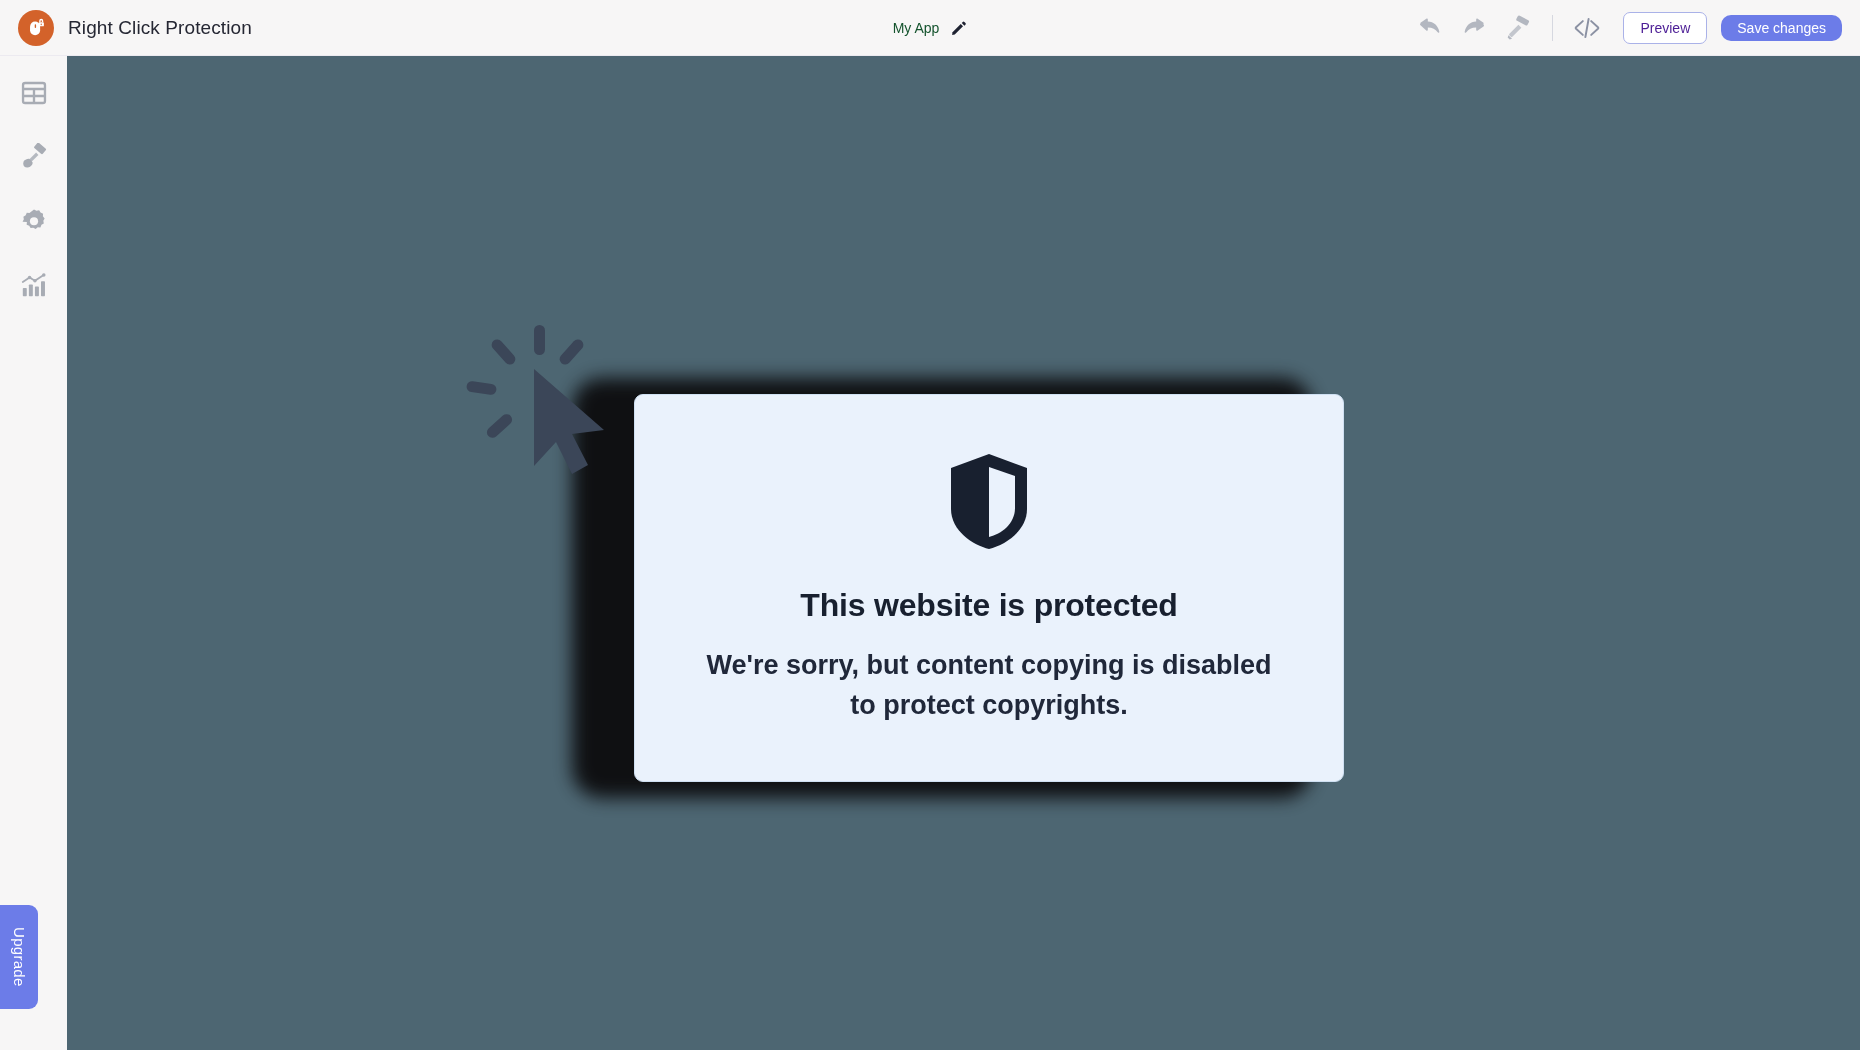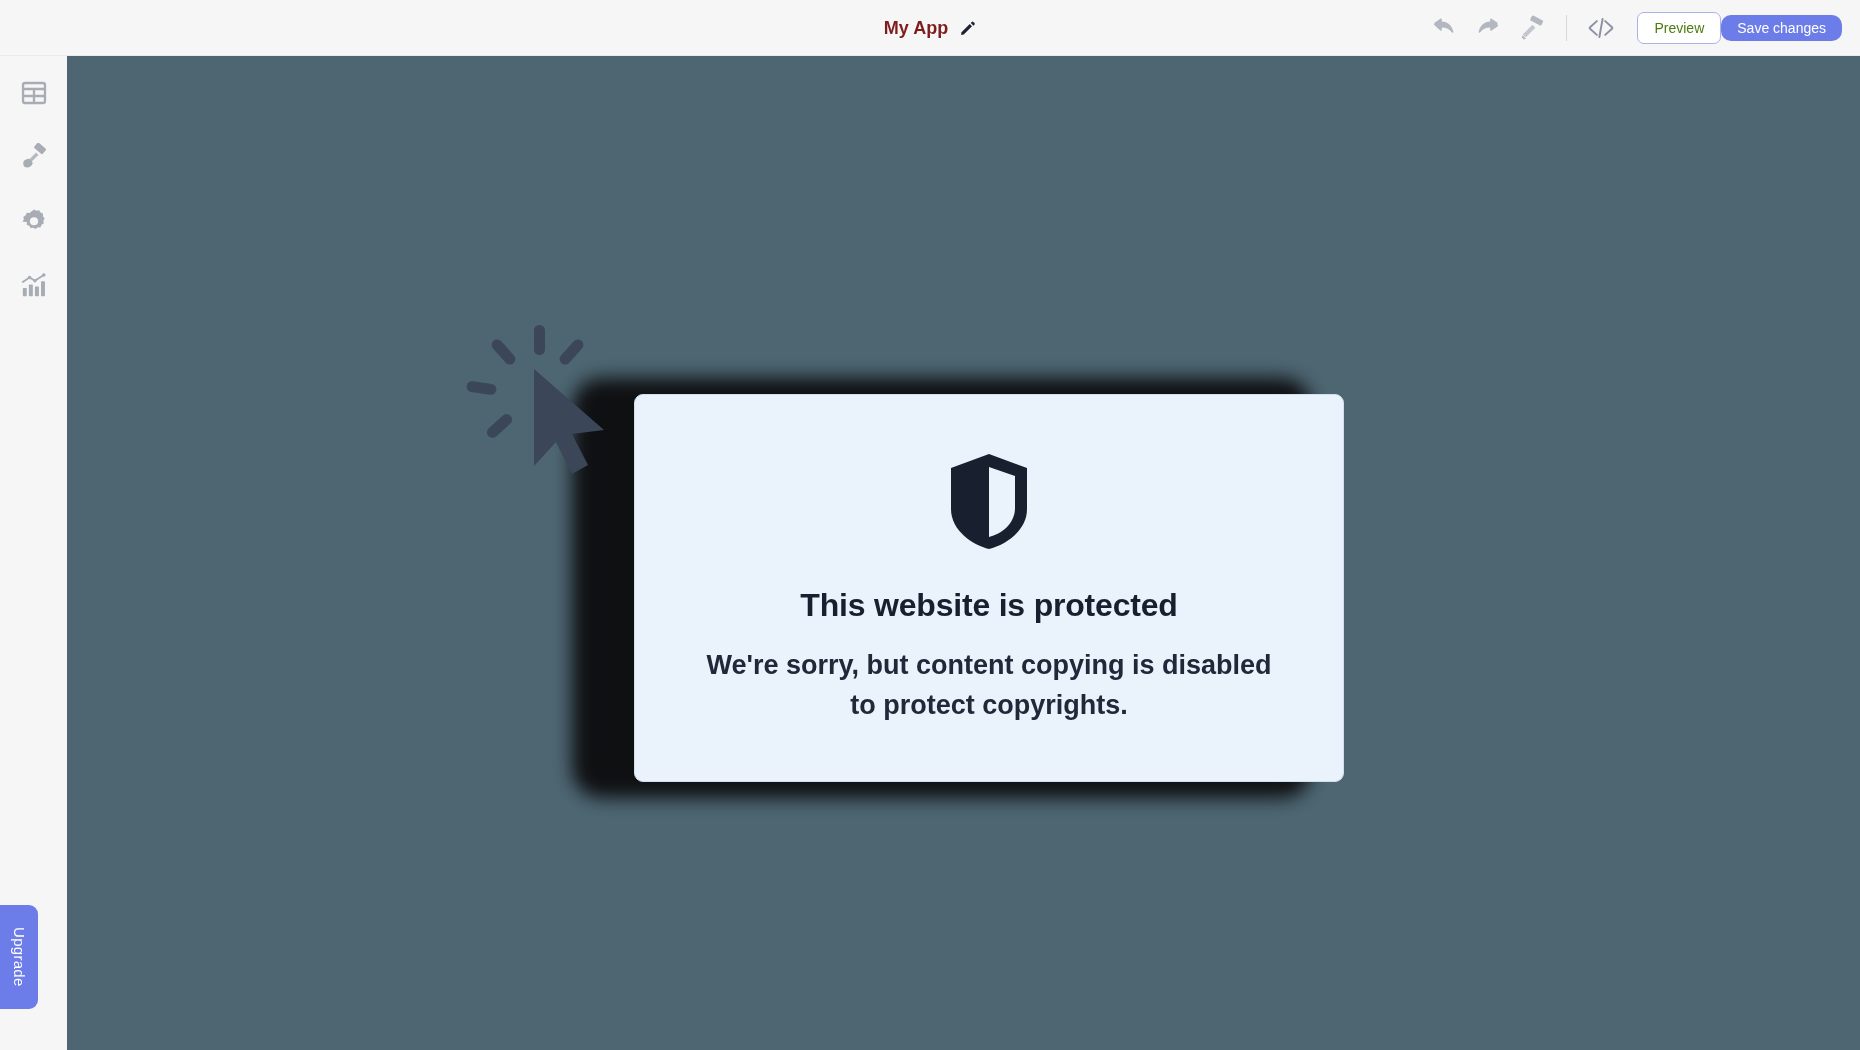--- a/index.html
+++ b/index.html
@@ -30,47 +30,47 @@
   .brand-title {
     font-size: 19px; color: #252733; letter-spacing: .1px;
     white-space: nowrap;
   }
 
   .appname-wrap {
     position: absolute; left: 0; right: 0; top: 0; height: 56px;
     display: flex; align-items: center; justify-content: center;
     gap: 11px; pointer-events: none;
   }
-  .appname { font-size: 18px; color: #7f1d1d; font-weight: 700; pointer-events: auto; }
+  .appname { font-size: 14px; color: #14532d; font-weight: 400; pointer-events: auto; }
   .pencil-btn { pointer-events: auto; display: flex; align-items: center; }
 
   .top-actions {
     margin-left: auto; display: flex; align-items: center;
     gap: 0px; padding-right: 18px; z-index: 50;
   }
   .icon-btn {
     width: 44px; height: 40px;
     display: flex; align-items: center; justify-content: center;
     background: none; border: none; cursor: pointer;
   }
   .vdiv { width: 1px; height: 26px; background: #d6d8e0; margin: 0 12px; }
   .btn-outline {
     height: 32px; padding: 0 16px;
     border: 1px solid #aab2e8; border-radius: 7px;
-    background: #fff; color: #4d7c0f; font-size: 14px;
+    background: #fff; color: #4c1d95; font-size: 14px;
     font-family: "Liberation Sans", sans-serif;
     cursor: pointer; margin-left: 14px;
     display: flex; align-items: center;
   }
   .btn-primary {
     height: 26px; padding: 0 16px;
     border: none; border-radius: 10px;
     background: #6c7ce8; color: #fff; font-size: 14px;
     font-family: "Liberation Sans", sans-serif;
-    cursor: pointer; 
+    cursor: pointer; margin-left: 14px;
     display: flex; align-items: center;
   }
 
   
   .sidebar {
     position: absolute; top: 56px; left: 0;
     width: 67px; height: 994px;
     background: #f7f6f6;
     z-index: 30;
   }
@@ -154,20 +154,32 @@
     left: -110px; top: -45px;
     width: 170px; height: 170px;
     z-index: 8;
   }
 </style>
 </head>
 <body>
 
 <div class="topbar">
 
+  <div class="brand">
+    <div class="brand-logo">
+      <svg width="22" height="22" viewBox="0 0 24 24" aria-hidden="true">
+        <rect x="5.5" y="5" width="11" height="15" rx="5.5" fill="#ffffff"></rect>
+        <rect x="10.6" y="8" width="1.5" height="4" rx="0.7" fill="#d3622a"></rect>
+        <path d="M15.5 4.2a2.2 2.2 0 0 1 4.4 0v1.6h-1.5V4.2a.7.7 0 0 0-1.4 0v1.6h-1.5z" fill="#ffffff"></path>
+        <rect x="14.8" y="5.6" width="5.8" height="4.6" rx="1" fill="#ffffff"></rect>
+        <rect x="17.1" y="7.1" width="1.2" height="1.8" rx="0.6" fill="#d3622a"></rect>
+      </svg>
+    </div>
+    <div class="brand-title">Right Click Protection</div>
+  </div>
 
   <div class="appname-wrap">
     <div class="appname">My App</div>
     <div class="pencil-btn">
       <svg width="17" height="17" viewBox="0 0 24 24" aria-hidden="true">
         <path d="M3.5 17.3 15.2 5.6l3.2 3.2L6.7 20.5 3 21.3z" fill="#1e2130"></path>
         <path d="M16.6 4.2 18 2.8a1.6 1.6 0 0 1 2.3 0l1.5 1.5a1.6 1.6 0 0 1 0 2.3l-1.4 1.4z" fill="#1e2130"></path>
       </svg>
     </div>
   </div>

